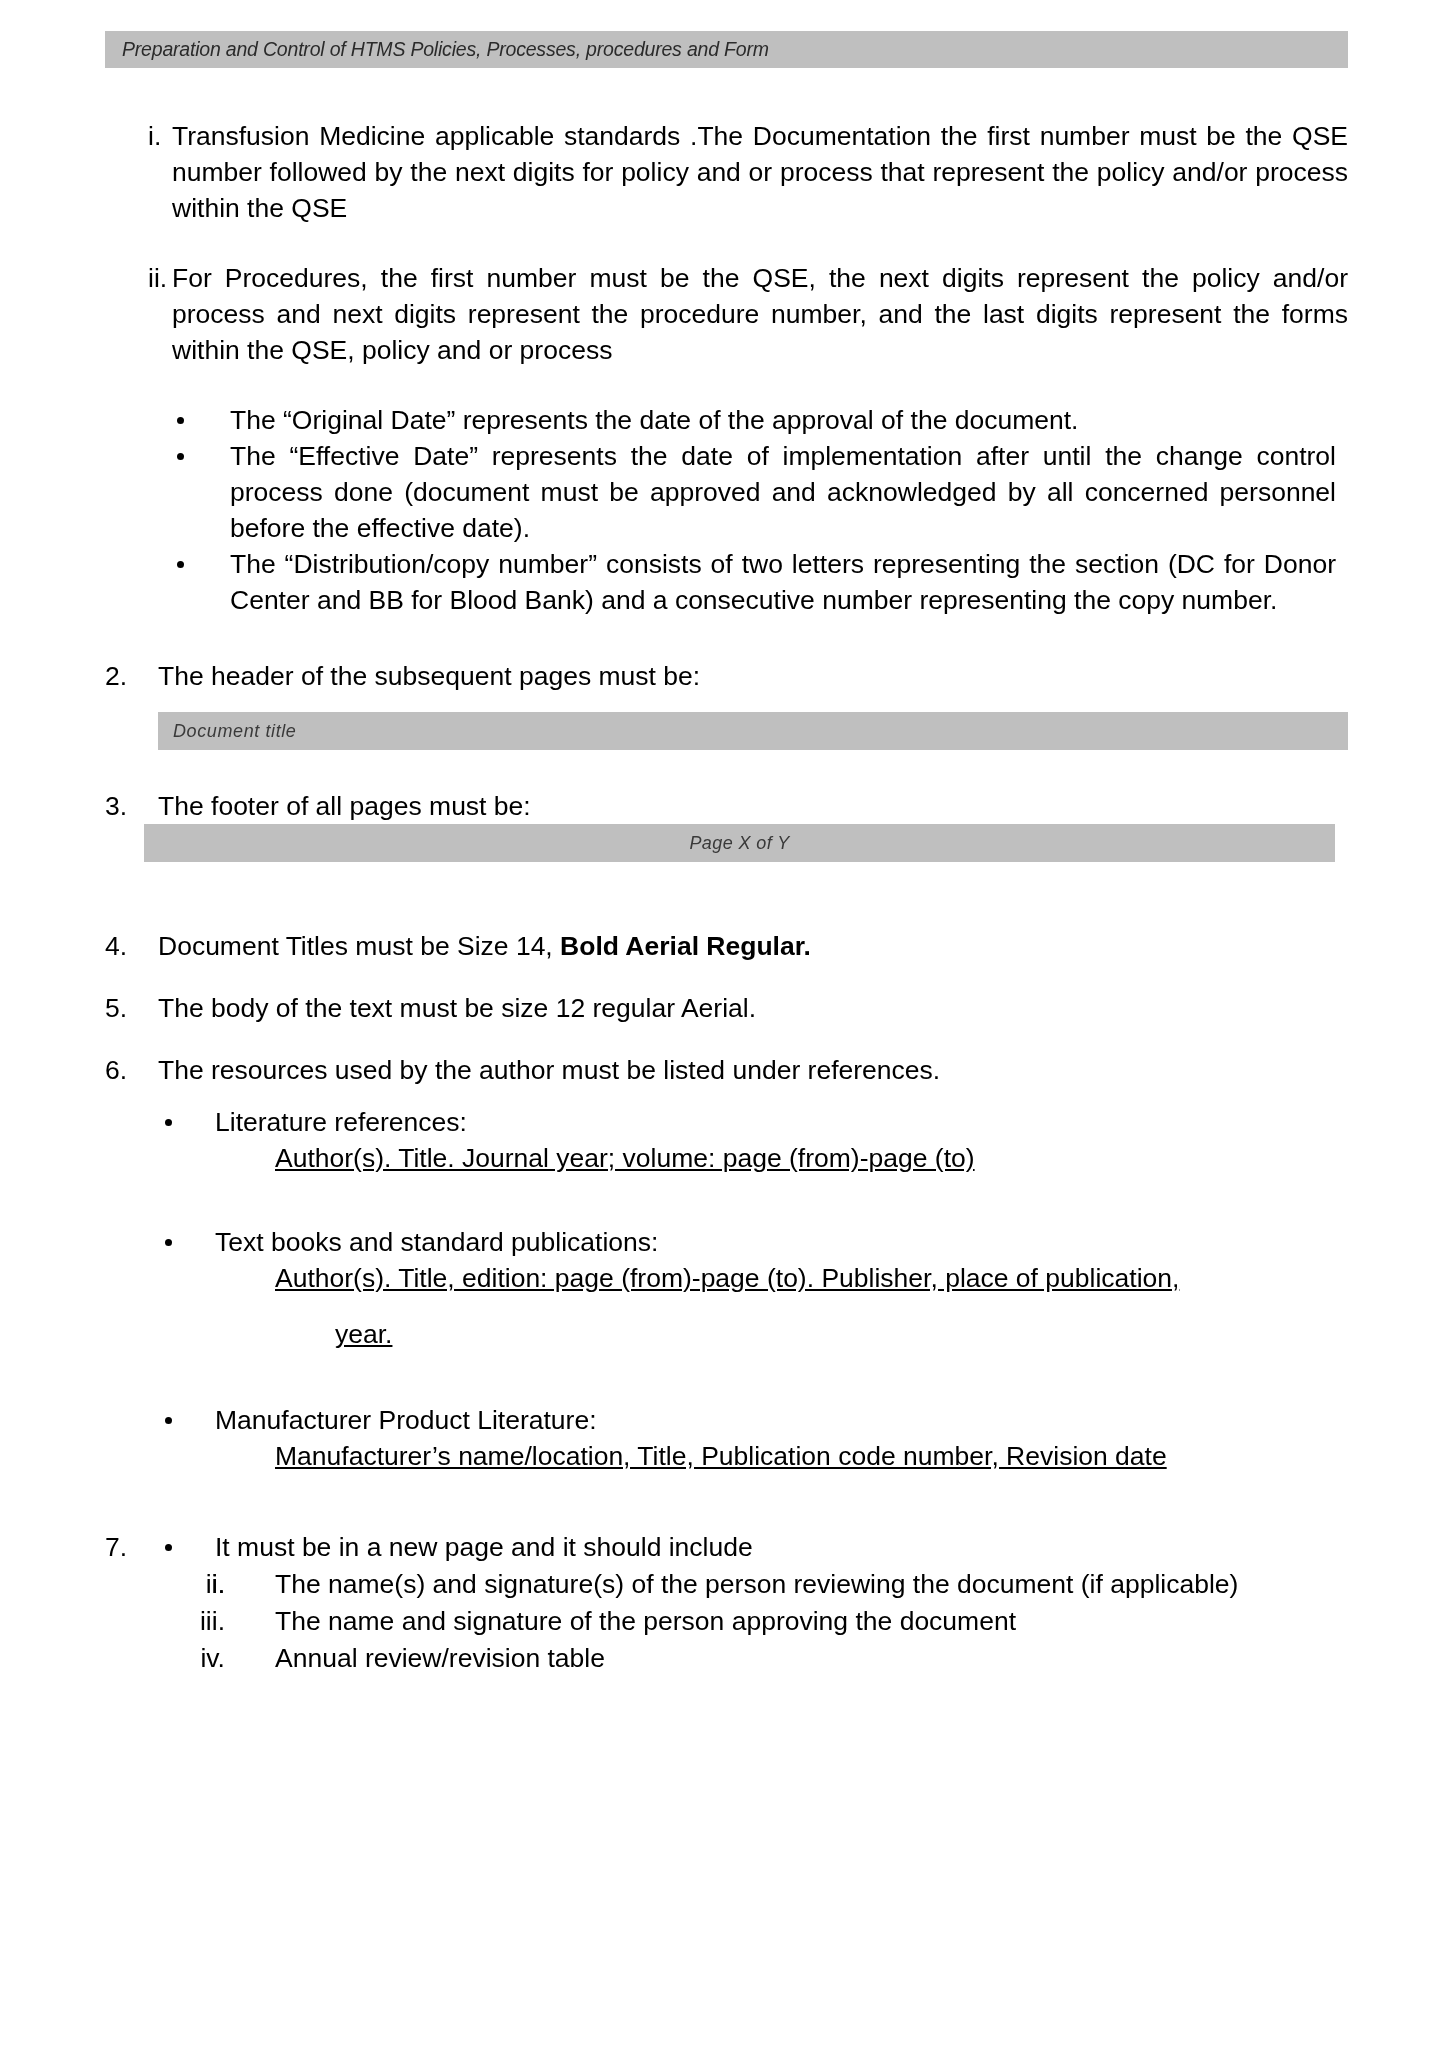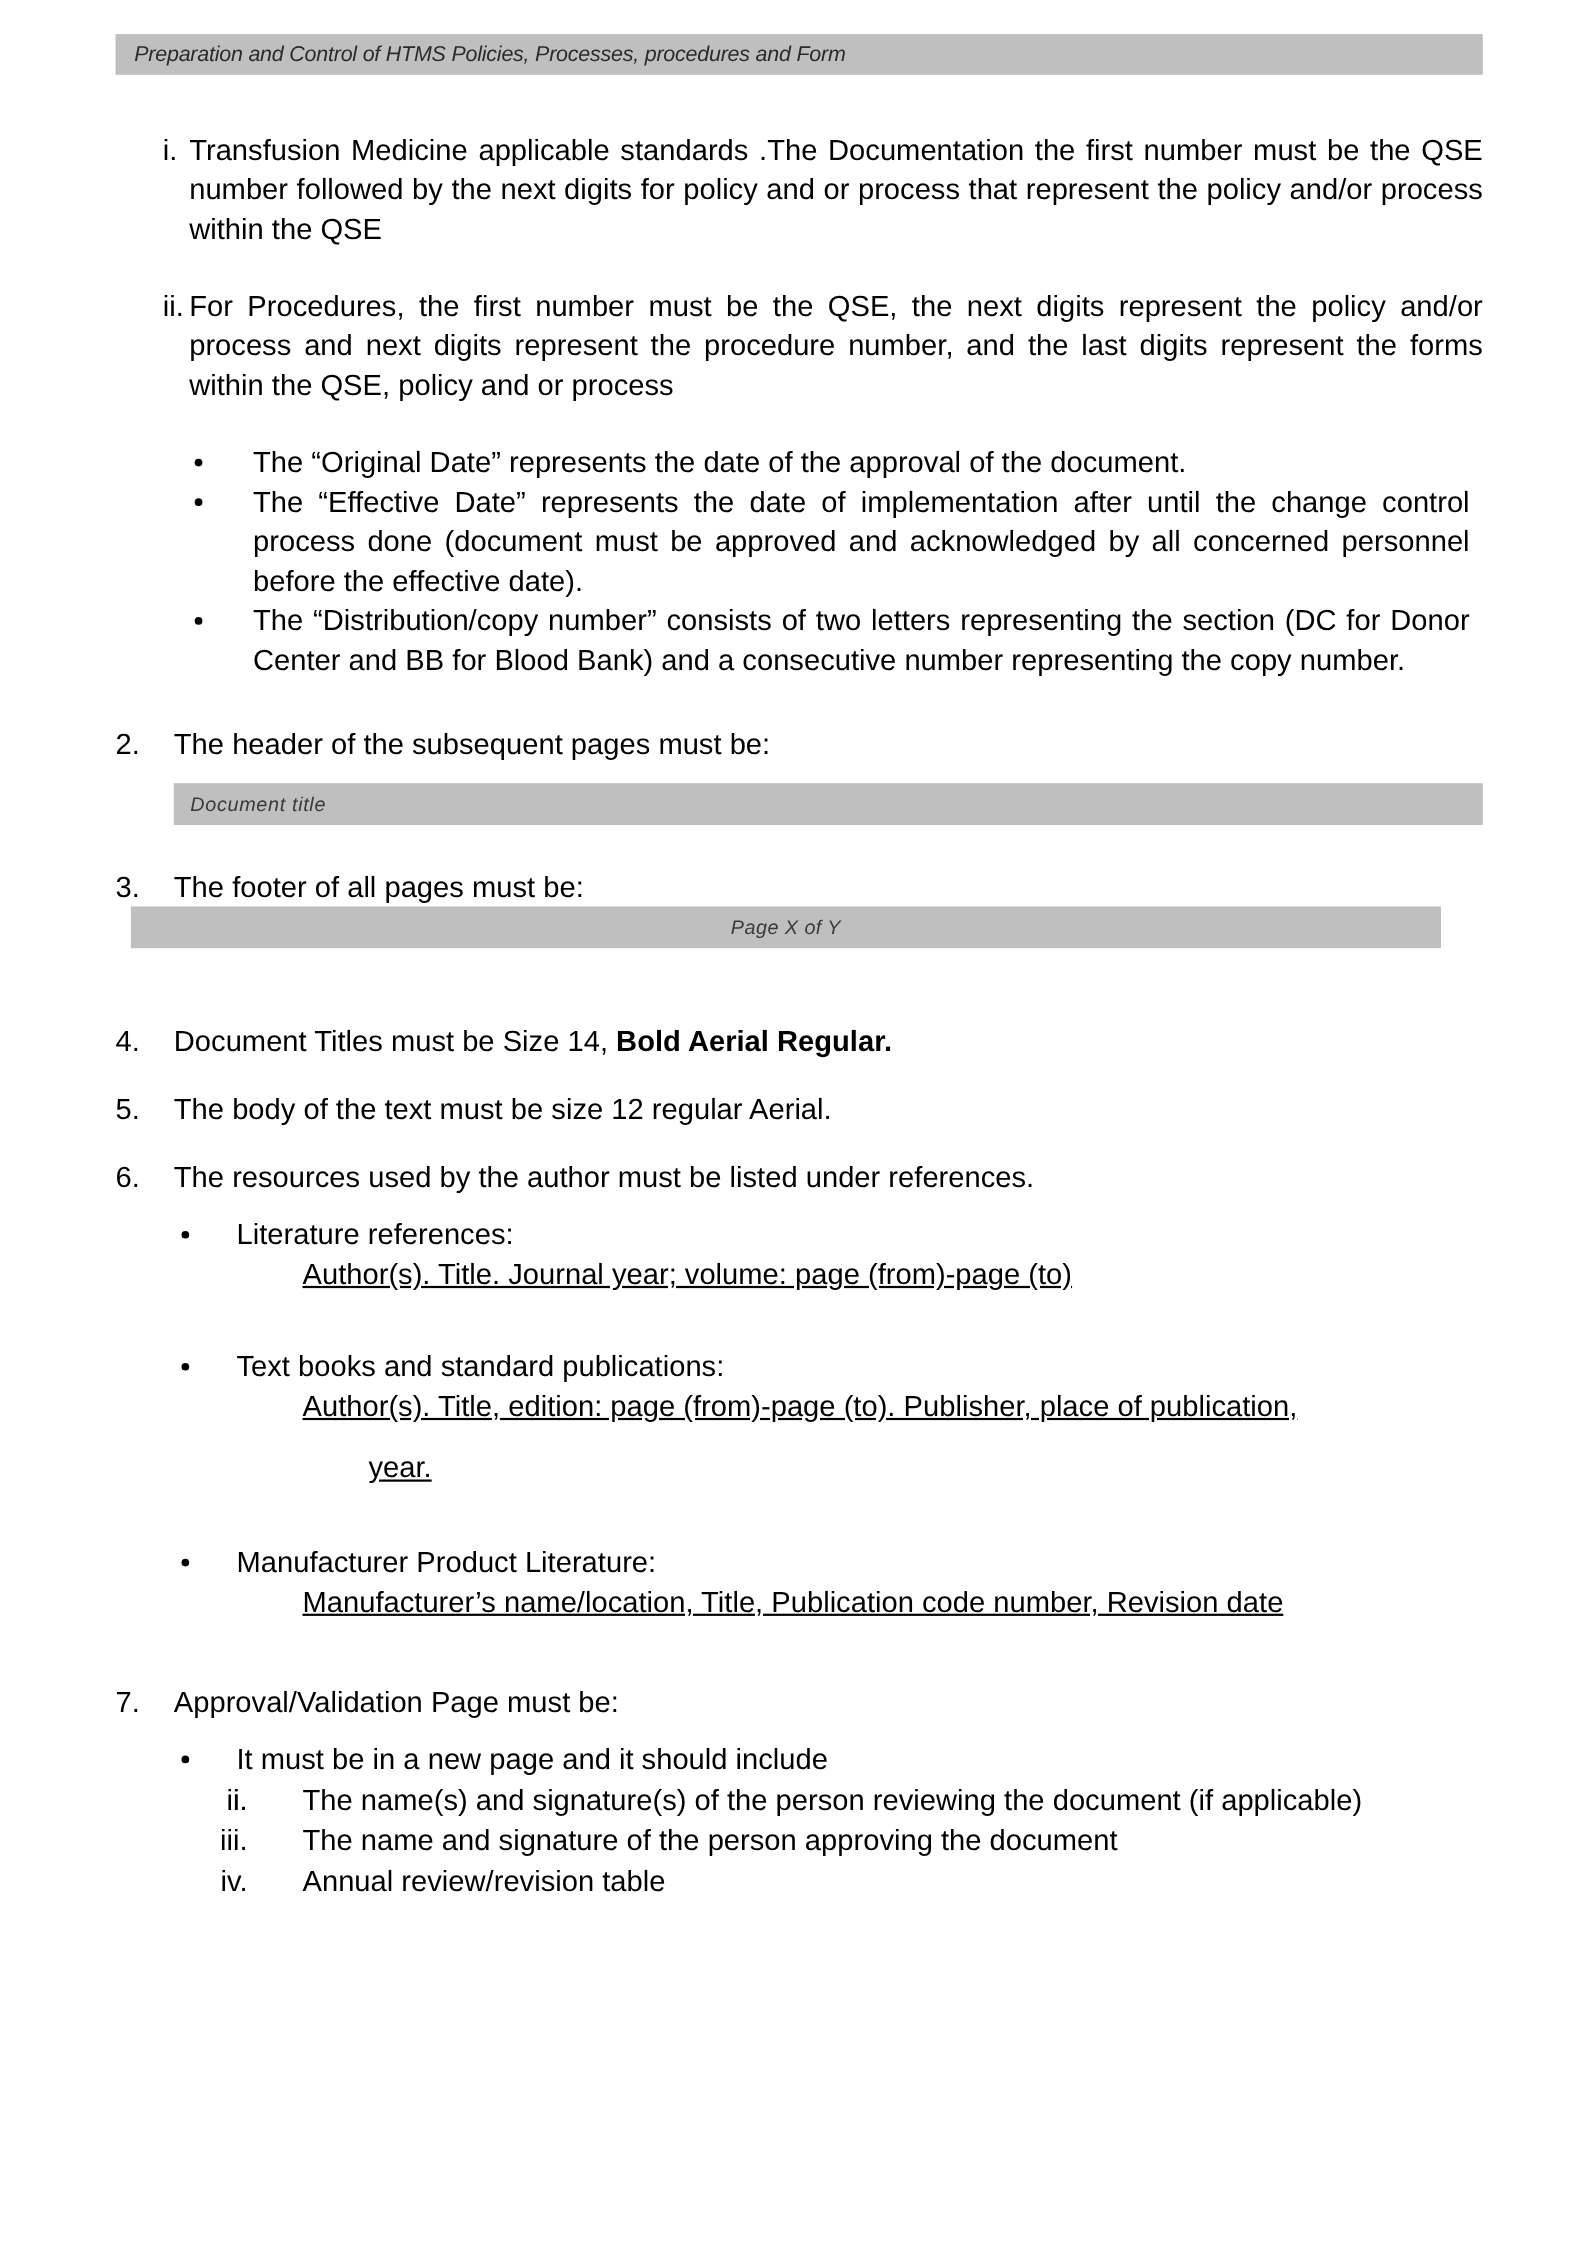--- a/index.html
+++ b/index.html
@@ -130,21 +130,21 @@
     left: 158px;
     width: 1190px;
     top: 712px;
     font-size: 18px;
     letter-spacing: 0.6px;
     padding-left: 15px;
     box-sizing: border-box;
   }
   .band-page-xy {
     position: absolute;
-    left: 119px;
+    left: 144px;
     width: 1191px;
     top: 824px;
     font-size: 18px;
     letter-spacing: 0.4px;
     justify-content: center;
   }
 
   
   .sub-bullet {
     position: relative;
@@ -293,21 +293,20 @@
 
     <div class="sub-bullet" style="margin-top:18px;">
       <span>Manufacturer Product Literature:</span>
     </div>
     <div class="ref-detail">
       <span>Manufacturer’s name/location, Title, Publication code number, Revision date</span>
     </div>
 
     <div class="num-item" style="margin-top:55px;">
       <span class="num">7.</span>
-      <span>Approval/Validation Page must be:</span>
     </div>
 
     <div class="sub-bullet">
       <span>It must be in a new page and it should include</span>
     </div>
 
     <div class="roman-sub">
       <span class="rmark">i.</span>
     </div>
     <div class="roman-sub">

